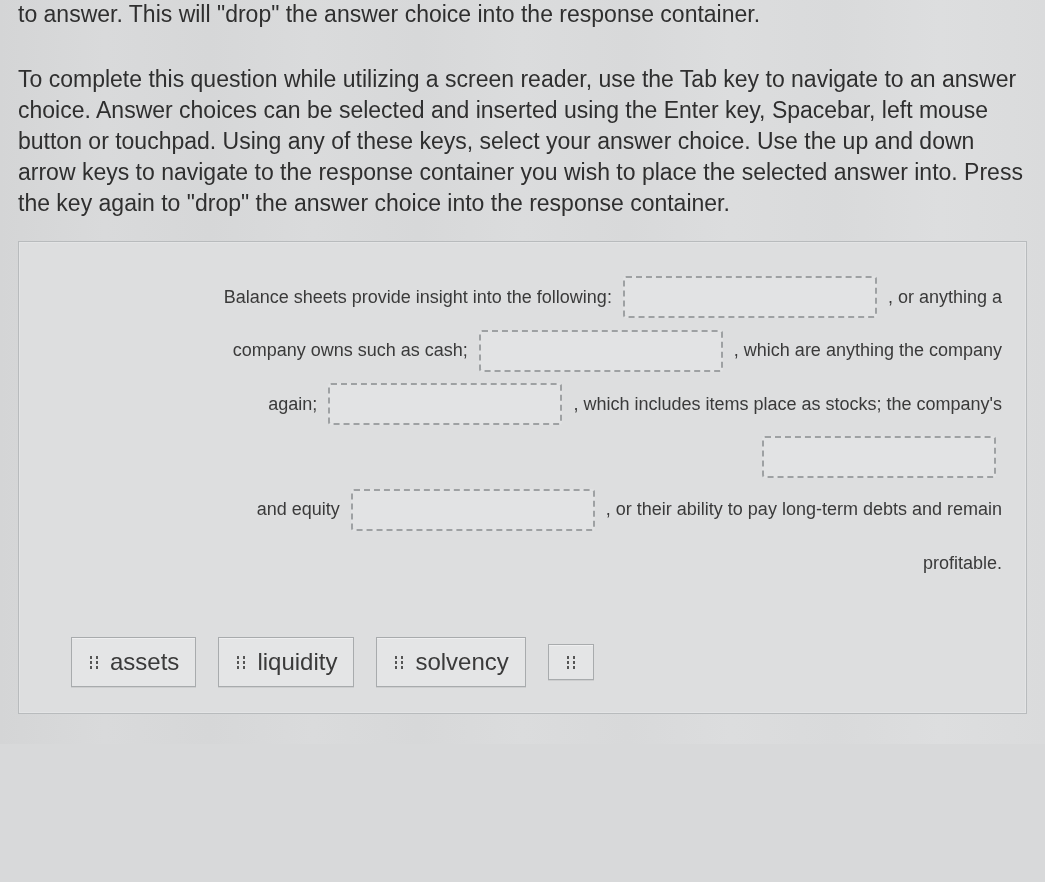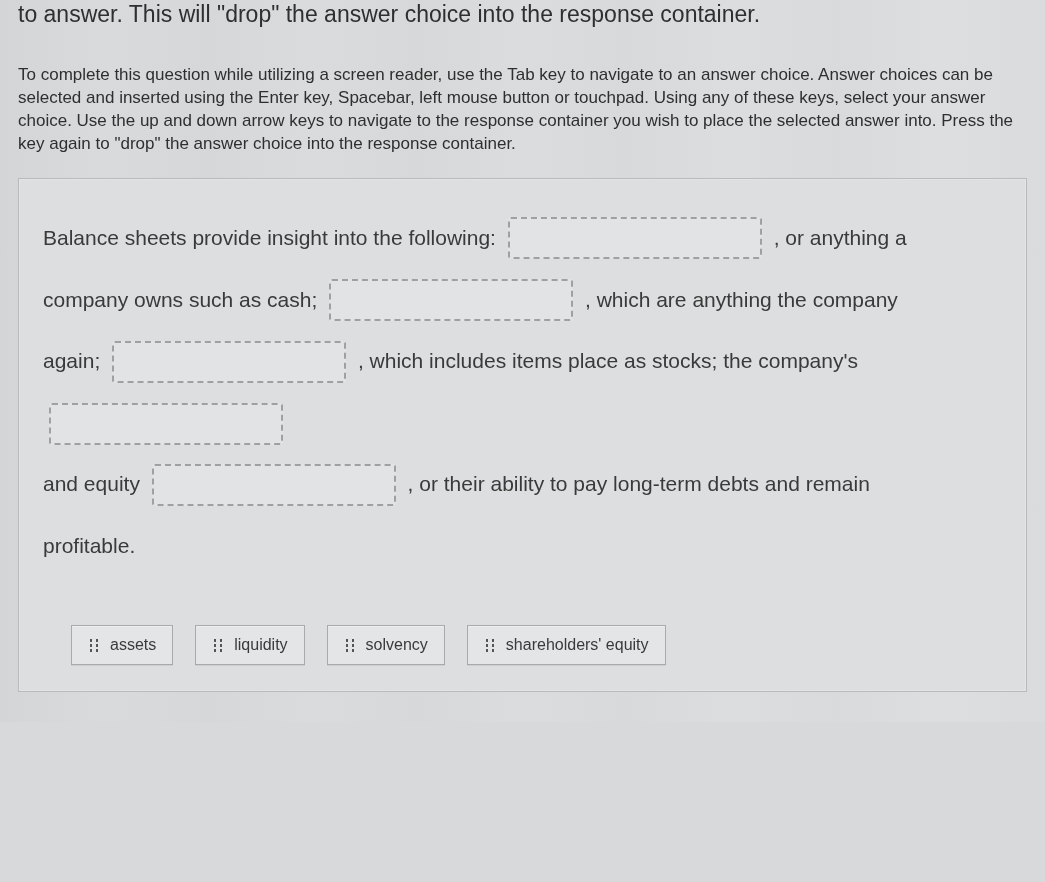--- a/index.html
+++ b/index.html
@@ -18,36 +18,37 @@
       #d7d8d9 40%, #dbdcdd 50%, #d8d9da 60%, #dcddde 70%,
       #d9dadb 80%, #dddedf 90%, #dadbdc 100%);
   }
   .intro1 {
     font-size: 23px;
     line-height: 1.3;
     padding-top: 0;
     color: #2f2f2f;
   }
   .intro2 {
-    font-size: 17px;
+    font-size: 23px;
     line-height: 1.35;
     margin-top: 34px;
     color: #2f2f2f;
   }
   .panel {
     margin-top: 22px;
     border: 1px solid #b8bbbd;
     background: #dddedf;
     padding: 28px 24px 26px 24px;
     box-shadow: inset 0 0 0 1px rgba(255,255,255,0.2);
   }
   .fill-text {
-    font-size: 21px;
+    font-size: 18px;
     line-height: 2.9;
     color: #3a3a3a;
+    text-align: right;
   }
   .fill-text .seg {
     vertical-align: middle;
   }
   .drop {
     display: inline-block;
     vertical-align: middle;
     min-width: 230px;
     height: 38px;
     border: 2px dashed #9ea1a3;
@@ -68,21 +69,21 @@
     align-items: center;
     padding-left: 28px;
   }
   .choice {
     display: inline-flex;
     align-items: center;
     gap: 10px;
     border: 1px solid #a8abad;
     background: #e4e5e6;
     padding: 10px 16px;
-    font-size: 16px;
+    font-size: 24px;
     color: #3a3a3a;
     box-shadow: 0 1px 0 rgba(0,0,0,0.07), inset 0 1px 0 rgba(255,255,255,0.4);
     cursor: grab;
   }
   .grip {
     display: inline-block;
     width: 12px;
     height: 14px;
     position: relative;
   }
@@ -136,18 +137,17 @@
       <div class="choice">
         <span class="grip"></span>
         <span>liquidity</span>
       </div>
       <div class="choice">
         <span class="grip"></span>
         <span>solvency</span>
       </div>
       <div class="choice">
         <span class="grip"></span>
-        <span>shareholders' equity</span>
       </div>
     </div>
 
   </div>
 </div>
 
 </body></html>

